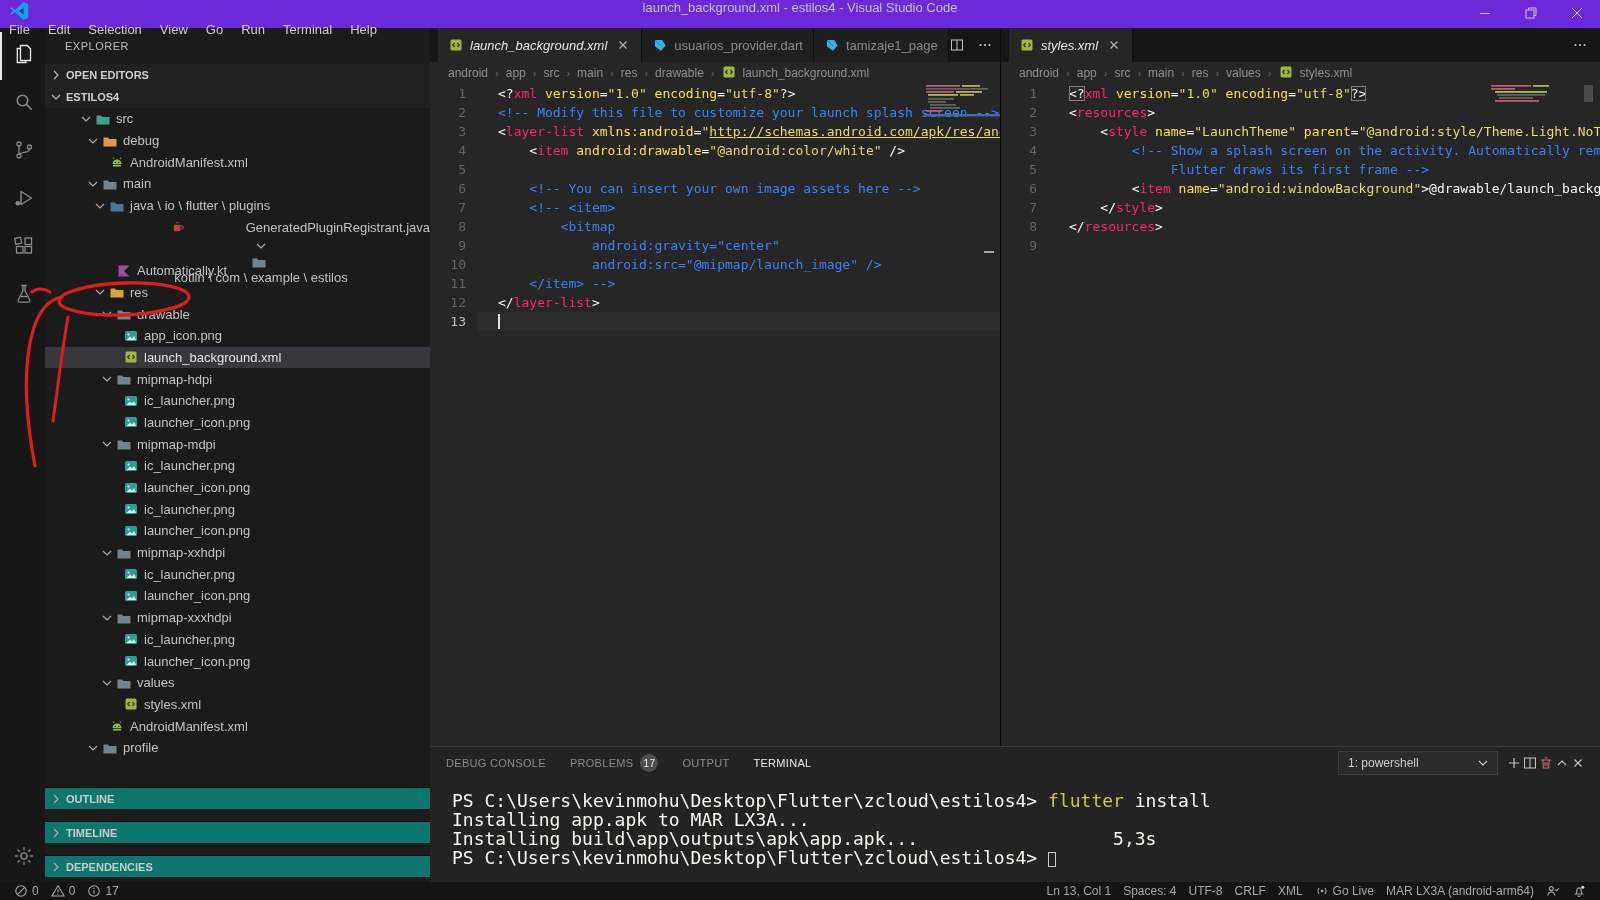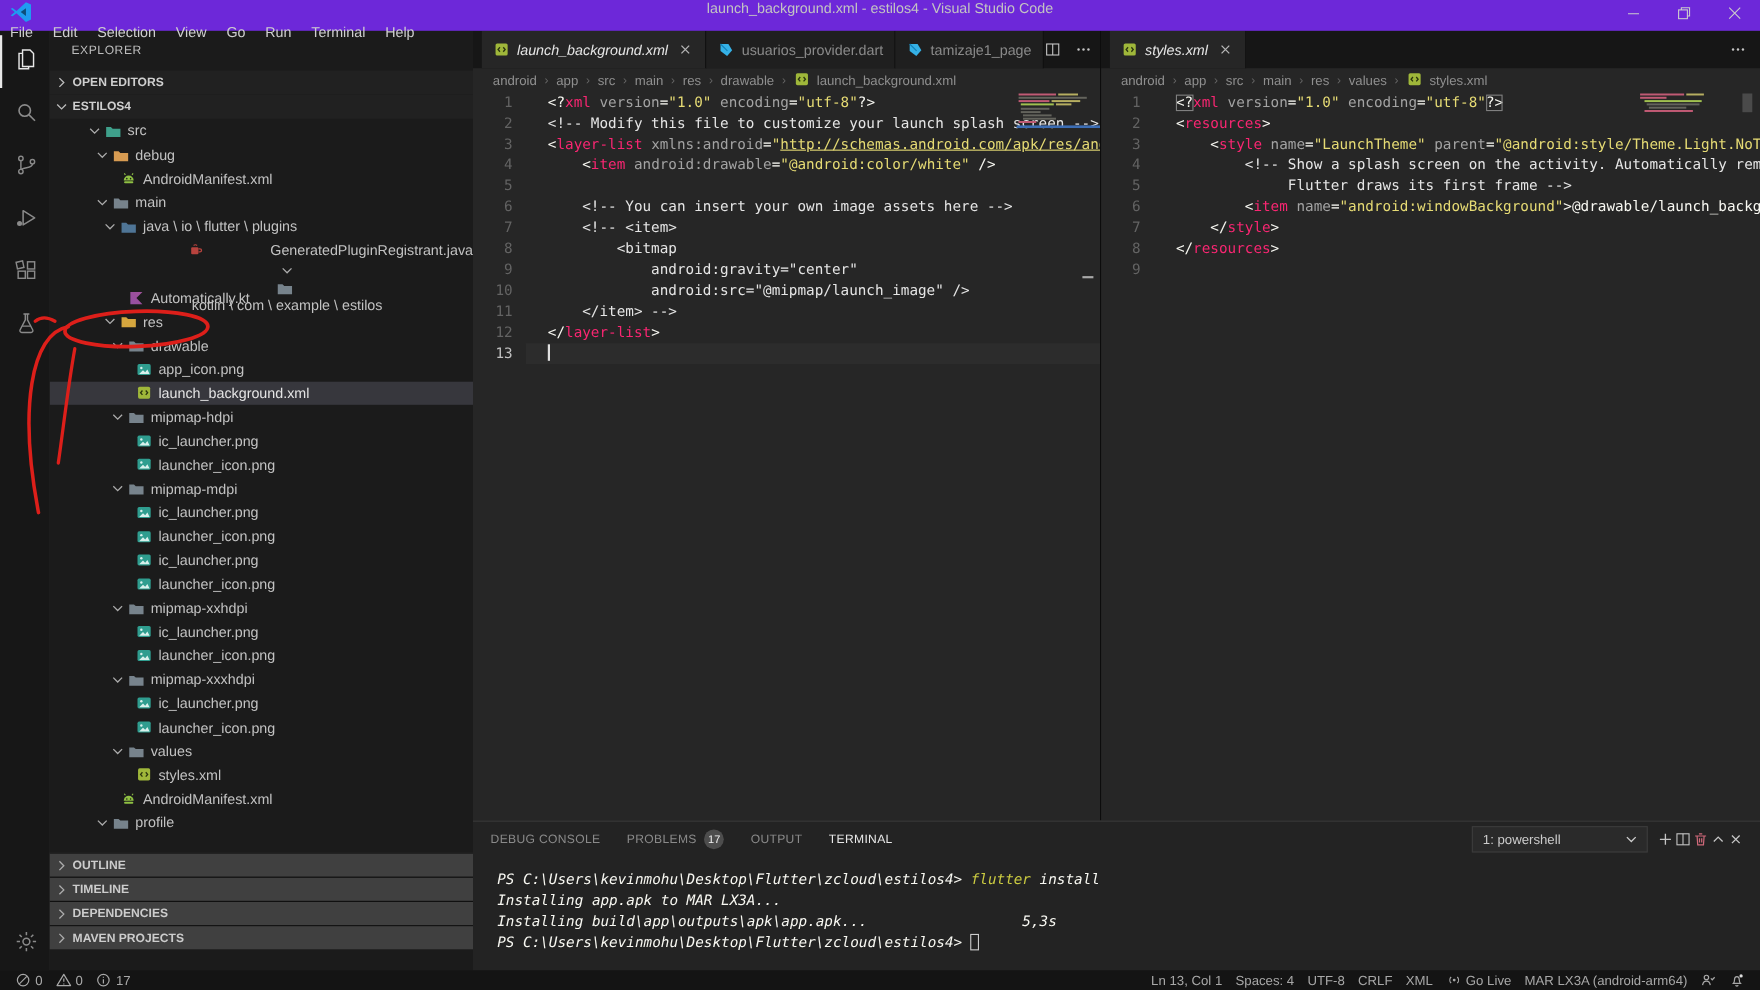--- a/index.html
+++ b/index.html
@@ -37,21 +37,21 @@
     font-weight:bold; color:#cfcfcf; padding-left:3px; background:#212121; }
   .side-header .chev { width:16px; display:flex; justify-content:center; color:#bdbdbd; }
   .tree { position:absolute; top:80px; left:0; right:0; height:667px; overflow:hidden; }
   .row { height:21.7px; display:flex; align-items:center; font-size:13px; color:#c2c2c2;
     white-space:nowrap; }
   .row.selected { background:#37373d; color:#e4e4e4; }
   .chev { width:16px; flex:none; display:flex; justify-content:center; align-items:center; color:#ababab; }
   .ticon { width:18px; flex:none; display:flex; justify-content:center; align-items:center; margin-right:4px; }
   .bottom-sections { position:absolute; top:747px; left:0; right:0; }
   .bsec { height:22px; display:flex; align-items:center; gap:2px; font-size:11px; font-weight:bold;
-    color:#cccccc; background:#404040; border-top:1px solid #101010; padding-left:3px; }
+    color:#cccccc; background:#0f766e; border-top:1px solid #101010; padding-left:3px;margin-top:12px; }
 
   .editors { flex:1; position:relative; background:#262626; }
   .group { position:absolute; top:0; bottom:136px; }
   #group-left { left:0; width:570px; }
   #group-right { left:570px; right:0; border-left:1px solid #0c0c0c; }
 
   .tabs { height:34px; background:#161616; display:flex; align-items:stretch; }
   .tab { display:flex; align-items:center; gap:6px; padding:0 10px; font-size:13px;
     color:#8a8a8a; background:#1f1f1f; border-right:1px solid #101010; white-space:nowrap; }
   .tab.active { background:#262626; color:#e6e6e6; }
@@ -69,23 +69,23 @@
 
   .code { position:absolute; top:56px; left:0; right:0; bottom:0; overflow:hidden;
     font-family:"DejaVu Sans Mono",monospace; font-size:13px; line-height:19px; }
   .cline { display:flex; height:19px; }
   .gut { width:48px; flex:none; text-align:right; padding-right:12px; color:#636363; }
   .cline.current .gut { color:#c0c0c0; }
   .ltext { flex:1; white-space:pre; overflow:hidden; padding-left:20px; }
   .cline.current .ltext { background:#2c2c2c; }
   .tk-p { color:#f8f8f2; } .tk-w { color:#f8f8f2; }
   .tk-t { color:#f92672; }
-  .tk-a { color:#a3a3a3; }
+  .tk-a { color:#fde047; }
   .tk-s { color:#e6db74; }
-  .tk-c { color:#e5e5e5; }
+  .tk-c { color:#3b82f6; }
   .tk-l { color:#e6db74; text-decoration:underline; }
   .tk-m { color:#f8f8f2; outline:1px solid #808080; outline-offset:-1px; }
   .cursor-bar { display:inline-block; width:2px; height:15px; background:#e0e0e0;
     vertical-align:-3px; }
   .minimap { position:absolute; top:0; right:0; }
   .ovr-dash { position:absolute; right:6px; top:167px; width:10px; height:2px; background:#a8a8a8; }
   .ovr-block { position:absolute; right:7px; top:1px; width:9px; height:17px; background:#4a4a4a; }
 
   
   .panel { position:absolute; left:0; right:0; bottom:0; height:136px; background:#232323;
@@ -96,21 +96,21 @@
   .panel-tab.active { color:#e8e8e8; }
   .badge { background:#4d4d4d; color:#f2f2f2; border-radius:50%; min-width:18px; height:18px;
     font-size:10px; display:inline-flex; align-items:center; justify-content:center; margin-left:7px; }
   .panel-actions { position:absolute; right:14px; top:4px; display:flex; align-items:center; color:#c5c5c5; }
   .term-select { width:160px; height:24px; background:#2a2a2a; border:1px solid #3c3c3c;
     color:#cccccc; font-size:12px; display:flex; align-items:center; justify-content:space-between;
     padding:0 6px 0 9px; margin-right:8px; }
   .pa-icon { display:flex; align-items:center; }
   .pa-trash { color:#d0697a; }
   .term { position:absolute; top:44px; left:22px; right:8px; bottom:0;
-    font-family:"DejaVu Sans Mono",monospace; font-size:13px; line-height:19px; color:#cccccc; overflow:hidden;font-style:italic; }
+    font-family:"DejaVu Sans Mono",monospace; font-size:18px; line-height:19px; color:#cccccc; overflow:hidden; }
   .term-line { white-space:pre; height:19px; }
   .tk-y { color:#cbcb41; }
   .term-cursor { display:inline-block; width:8px; height:15px; border:1px solid #cccccc;
     vertical-align:-3px; }
 
   
   .statusbar { position:absolute; bottom:0; left:0; right:0; height:18px; background:#141414;
     display:flex; align-items:center; font-size:12px; color:#a8a8a8; padding:0 8px; z-index:5; }
   .sb-item { display:flex; align-items:center; gap:4px; padding:0 6px; white-space:nowrap; }
   .sb-right { margin-left:auto; display:flex; align-items:center; }

